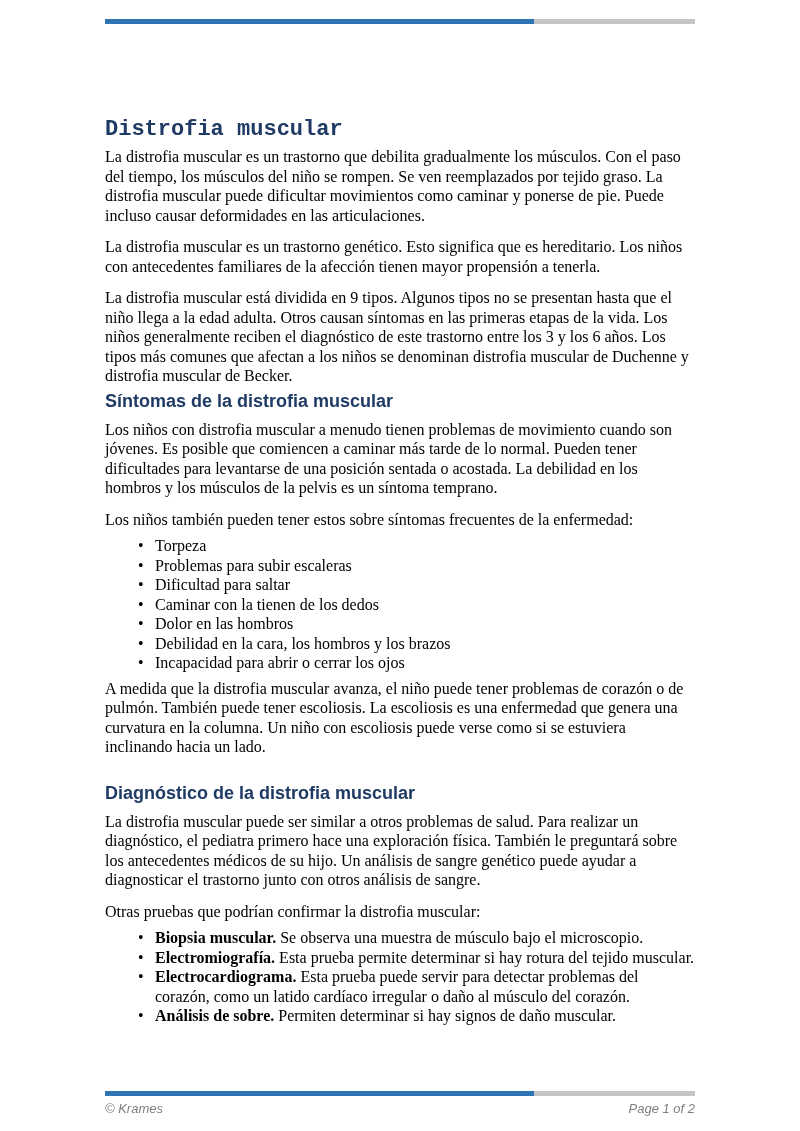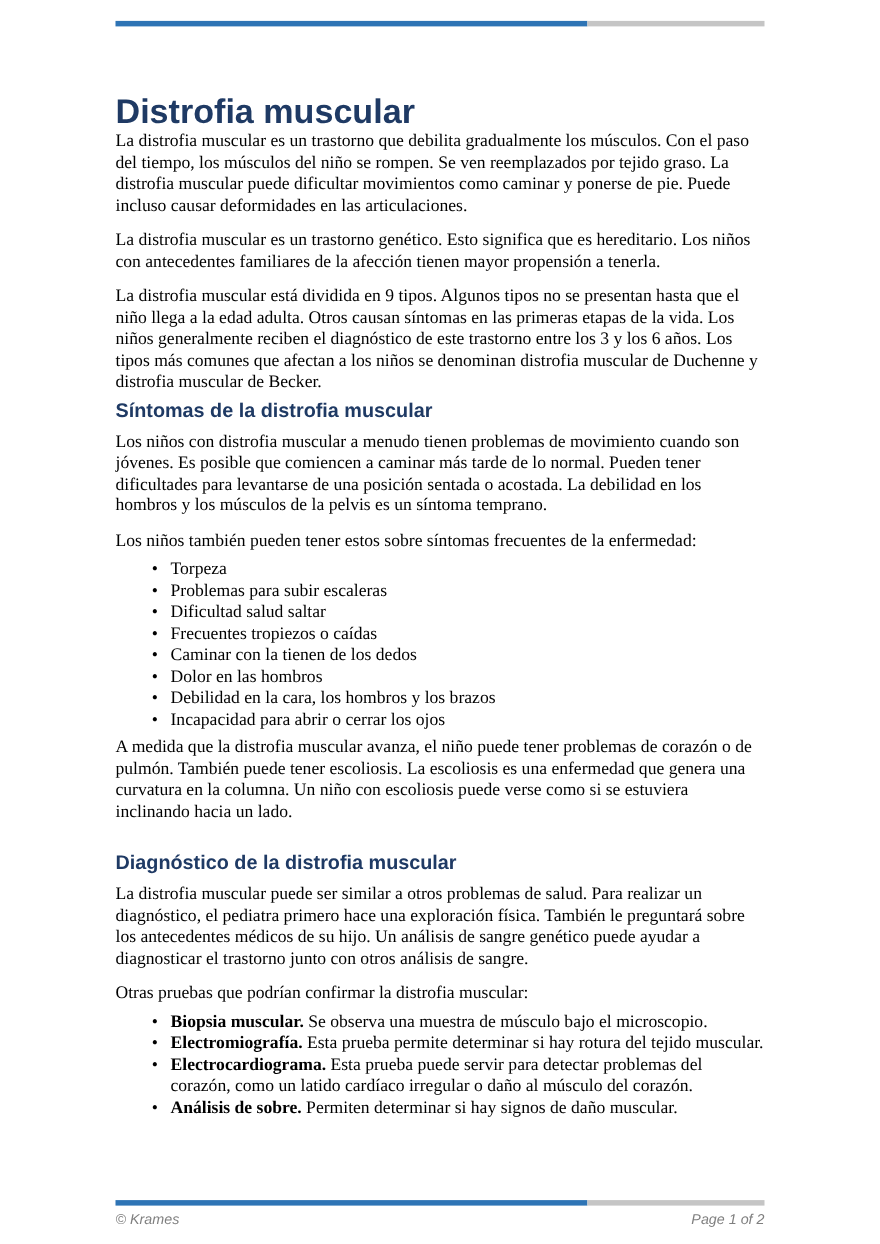--- a/index.html
+++ b/index.html
@@ -34,24 +34,24 @@
 
   
   .content{
     position:absolute;
     left:105px;
     top:0;
     width:590px;
   }
   h1{
     margin:0;
-    padding-top:90px;
-    font-family:Liberation Sans, sans-serif;
+    padding-top:118px;
+    font-family:Liberation Mono, monospace;
     font-weight:bold;
-    font-size:31px;
+    font-size:22px;
     line-height:24px;
     color:var(--accent-navy);
   }
   h2{
     margin:5px 0 0 0;
     font-family:"Liberation Sans", sans-serif;
     font-weight:bold;
     font-size:18px;
     line-height:20px;
     color:var(--accent-navy);
@@ -118,22 +118,21 @@
     <p>La distrofia muscular es un trastorno genético. Esto significa que es hereditario. Los niños con antecedentes familiares de la afección tienen mayor propensión a tenerla.</p>
     <p>La distrofia muscular está dividida en 9 tipos. Algunos tipos no se presentan hasta que el niño llega a la edad adulta. Otros causan síntomas en las primeras etapas de la vida. Los niños generalmente reciben el diagnóstico de este trastorno entre los 3 y los 6 años. Los tipos más comunes que afectan a los niños se denominan distrofia muscular de Duchenne y distrofia muscular de Becker.</p>
 
     <h2>Síntomas de la distrofia muscular</h2>
     <p class="after-heading">Los niños con distrofia muscular a menudo tienen problemas de movimiento cuando son jóvenes. Es posible que comiencen a caminar más tarde de lo normal. Pueden tener dificultades para levantarse de una posición sentada o acostada. La debilidad en los hombros y los músculos de la pelvis es un síntoma temprano.</p>
     <p>Los niños también pueden tener estos sobre síntomas frecuentes de la enfermedad:</p>
 
     <ul>
       <li>Torpeza</li>
       <li>Problemas para subir escaleras</li>
-      <li>Dificultad salud saltar</li>
-      <li>Frecuentes tropiezos o caídas</li>
+      <li>Dificultad para saltar</li>
       <li>Caminar con la tienen de los dedos</li>
       <li>Dolor en las hombros</li>
       <li>Debilidad en la cara, los hombros y los brazos</li>
       <li>Incapacidad para abrir o cerrar los ojos</li>
     </ul>
 
     <p class="after-list">A medida que la distrofia muscular avanza, el niño puede tener problemas de corazón o de pulmón. También puede tener escoliosis. La escoliosis es una enfermedad que genera una curvatura en la columna. Un niño con escoliosis puede verse como si se estuviera inclinando hacia un lado.</p>
 
     <h2 class="gap-top">Diagnóstico de la distrofia muscular</h2>
     <p class="after-heading">La distrofia muscular puede ser similar a otros problemas de salud. Para realizar un diagnóstico, el pediatra primero hace una exploración física. También le preguntará sobre los antecedentes médicos de su hijo. Un análisis de sangre genético puede ayudar a diagnosticar el trastorno junto con otros análisis de sangre.</p>

